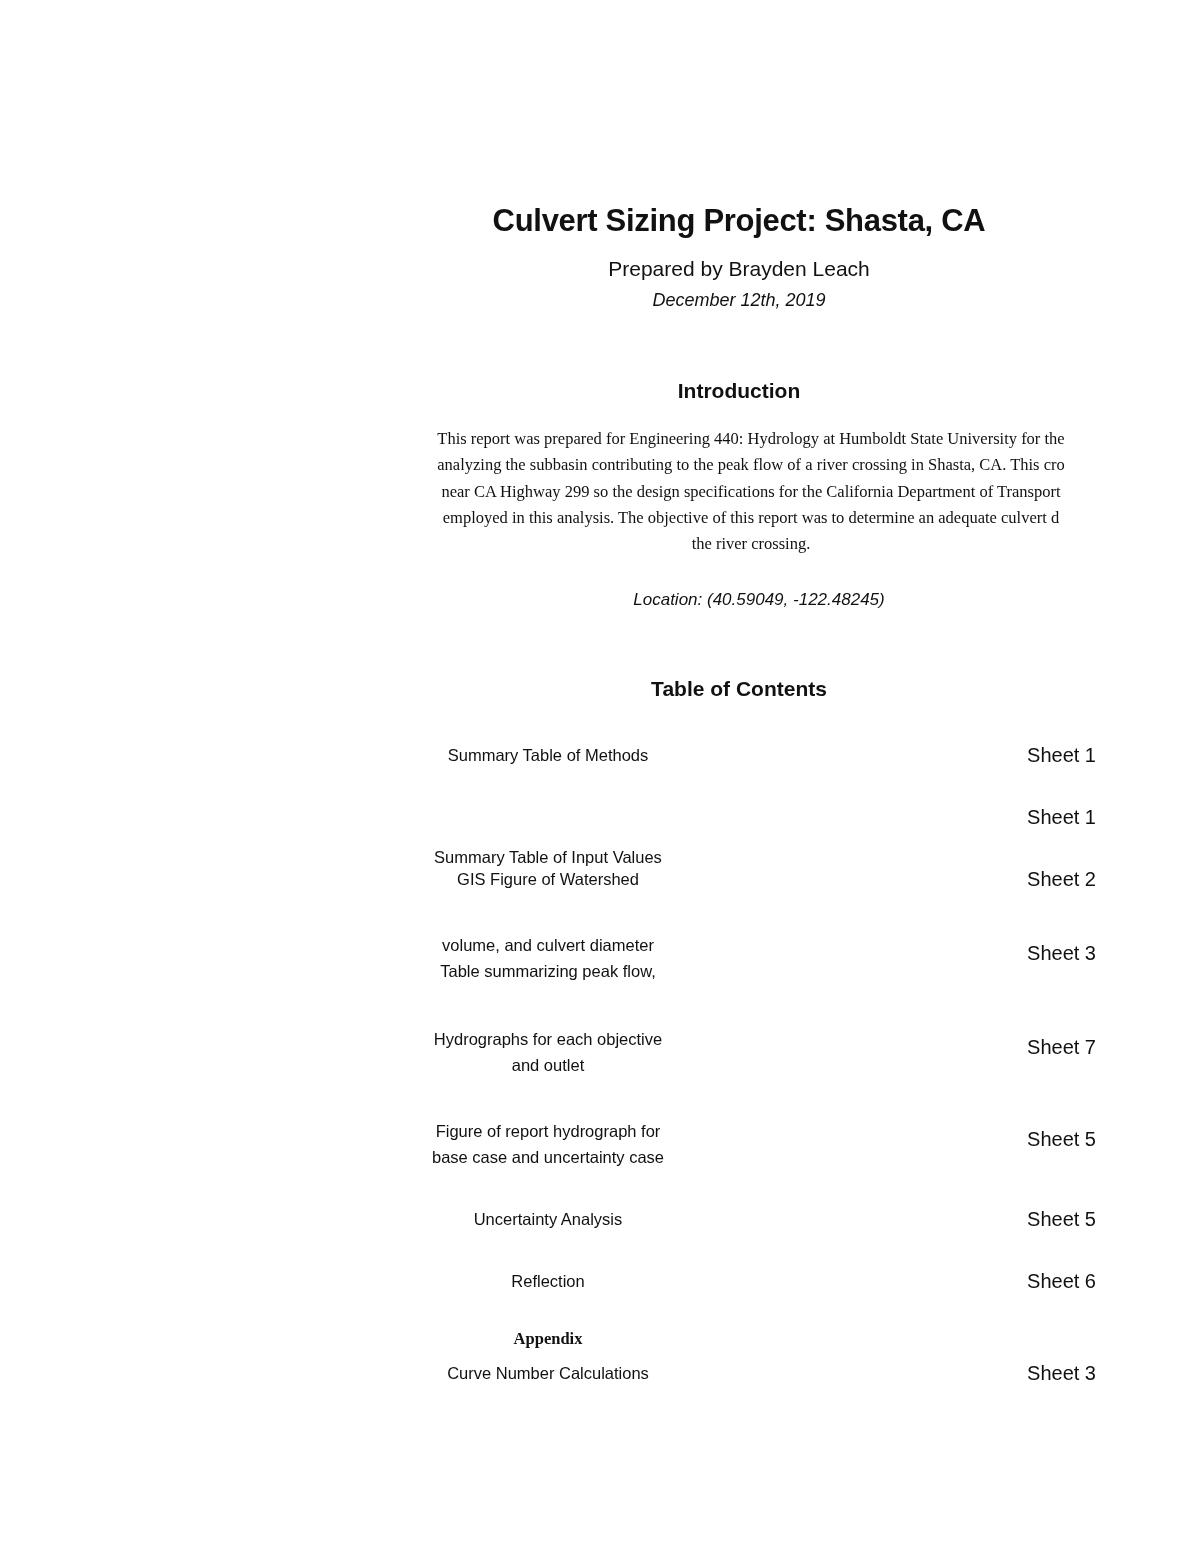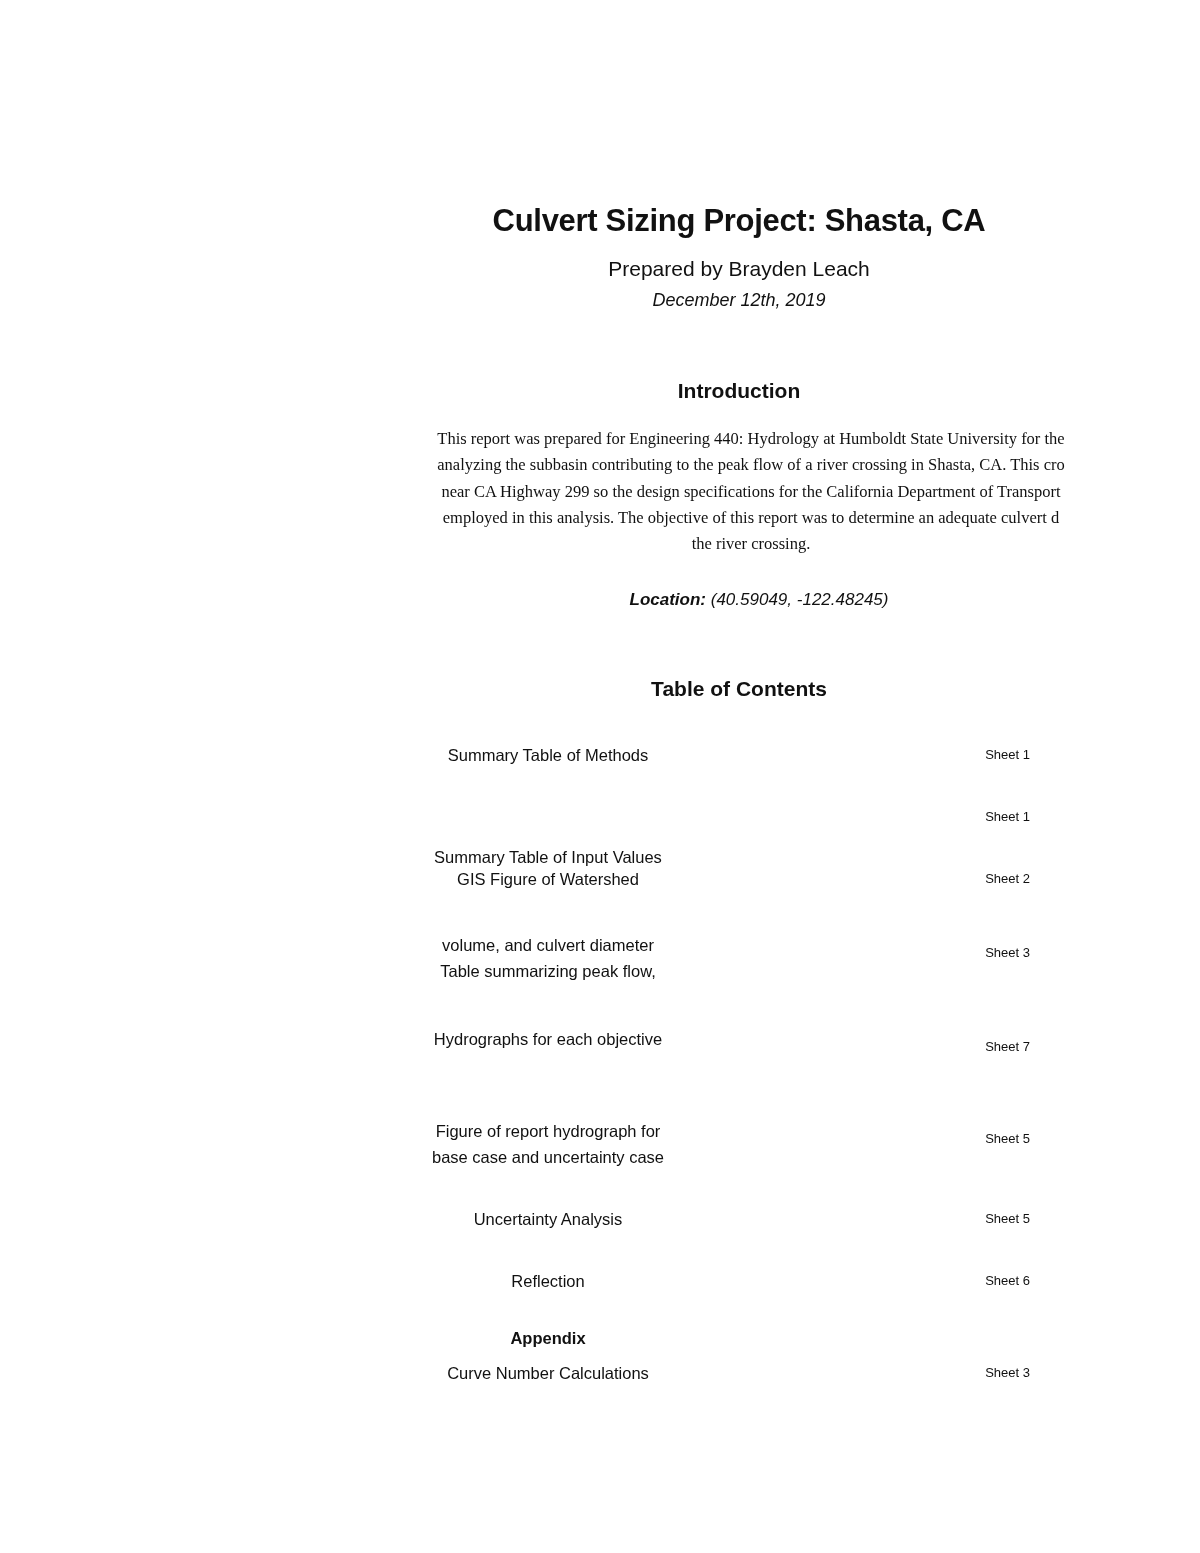--- a/index.html
+++ b/index.html
@@ -7,26 +7,26 @@
          font-family: "Liberation Sans", "DejaVu Sans", sans-serif; color: #111; }
   .center-line { position: absolute; left: 0; width: 1478px; text-align: center; white-space: nowrap; }
   .title { top: 203px; font-size: 31px; font-weight: bold; letter-spacing: -0.3px; }
   .author { top: 257px; font-size: 21px; }
   .date { top: 290px; font-size: 18px; font-style: italic; }
   .h-intro { top: 379px; font-size: 21px; font-weight: bold; }
   .intro-clip { position: absolute; left: 12px; top: 426px; width: 1084px; height: 140px; overflow: hidden; font-family: Liberation Serif, serif; }
   .intro-text { position: absolute; left: 0; width: 1478px; text-align: center; font-size: 16.5px; line-height: 26.3px; }
   .intro-text span { display: block; white-space: nowrap; }
   .location { top: 590px; font-size: 17px; font-style: italic; }
-  .location b { font-weight: bold; margin-left: 40px; }
+  .location b { font-weight: normal; margin-left: 40px; }
   .h-toc { top: 677px; font-size: 21px; font-weight: bold; }
   .toc-item { position: absolute; left: 398px; width: 300px; text-align: center; font-size: 16.5px; line-height: 26px; }
   .toc-item span { display: block; white-space: nowrap; text-align: center; }
-  .toc-sheet { position: absolute; left: 934px; width: 96px; text-align: right; font-size: 13px; line-height: 26px; white-space: nowrap; }
-  .appendix { position: absolute; left: 398px; width: 300px; text-align: center; font-size: 16.5px; font-weight: bold; top: 1329px; }
+  .toc-sheet { position: absolute; left: 1000px; width: 96px; text-align: right; font-size: 20px; line-height: 26px; white-space: nowrap; }
+  .appendix { position: absolute; left: 398px; width: 300px; text-align: center; font-size: 16.5px; font-weight: bold; top: 1329px; font-family: Liberation Serif, serif; }
 </style>
 </head>
 <body>
 
 <div>
 
   <div class="center-line title">Culvert Sizing Project: Shasta, CA</div>
   <div class="center-line author">Prepared by Brayden Leach</div>
   <div class="center-line date">December 12th, 2019</div>
 
@@ -62,20 +62,21 @@
   <div class="toc-sheet" style="top:866px">Sheet 2</div>
 
   <div class="toc-item" style="top:932px">
     <span>volume, and culvert diameter</span>
     <span>Table summarizing peak flow,</span>
   </div>
   <div class="toc-sheet" style="top:940px">Sheet 3</div>
 
   <div class="toc-item" style="top:1026px">
     <span>Hydrographs for each objective</span>
+    <span>and outlet</span>
   </div>
   <div class="toc-sheet" style="top:1034px">Sheet 7</div>
 
   <div class="toc-item" style="top:1118px">
     <span>Figure of report hydrograph for</span>
     <span>base case and uncertainty case</span>
   </div>
   <div class="toc-sheet" style="top:1126px">Sheet 5</div>
 
   <div class="toc-item" style="top:1206px">

